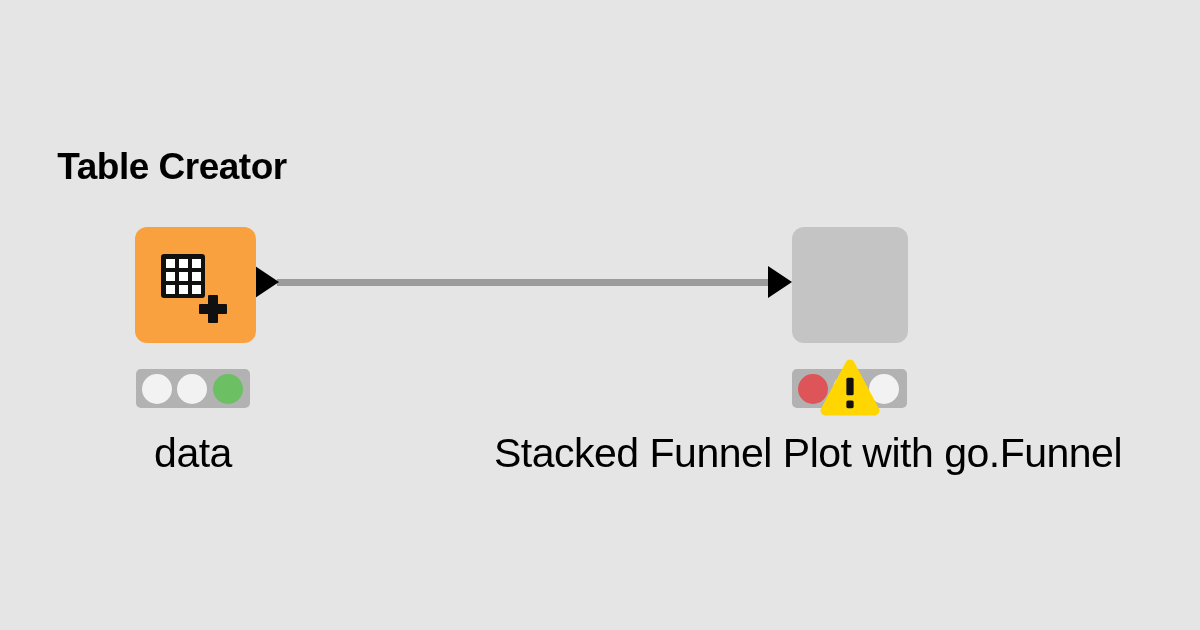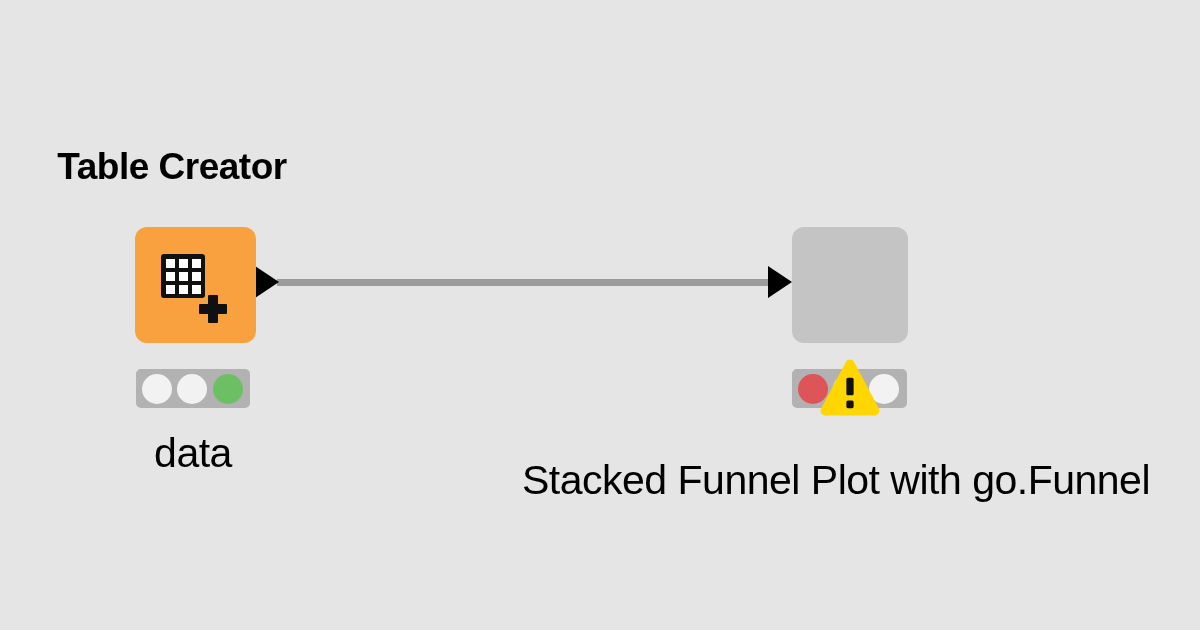--- a/index.html
+++ b/index.html
@@ -152,15 +152,15 @@
     <div class="light p3"></div>
   </div>
 
   <svg class="warning-triangle" viewBox="0 0 58 58">
     <path d="M29 6 L53 51 L5 51 Z" fill="#FFD600" stroke="#FFD600" stroke-width="9" stroke-linejoin="round"></path>
     <rect x="25.5" y="19" width="7" height="17" rx="1.5" fill="#111111"></rect>
     <rect x="25.5" y="41" width="7" height="7.5" rx="1.5" fill="#111111"></rect>
   </svg>
 
   <div class="node-label" style="left:193px;">data</div>
-  <div class="node-label" style="left:836px;margin-top:27px;">Stacked Funnel Plot with go.Funnel</div>
+  <div class="node-label" style="left:808px;">Stacked Funnel Plot with go.Funnel</div>
 
 </div>
 
 </body></html>

